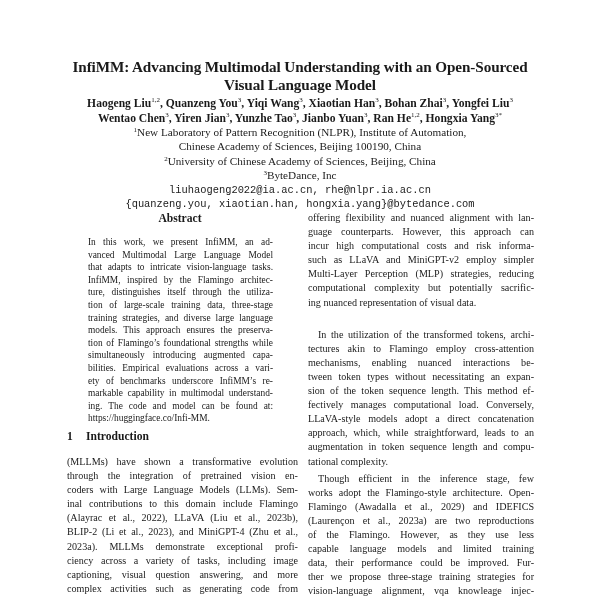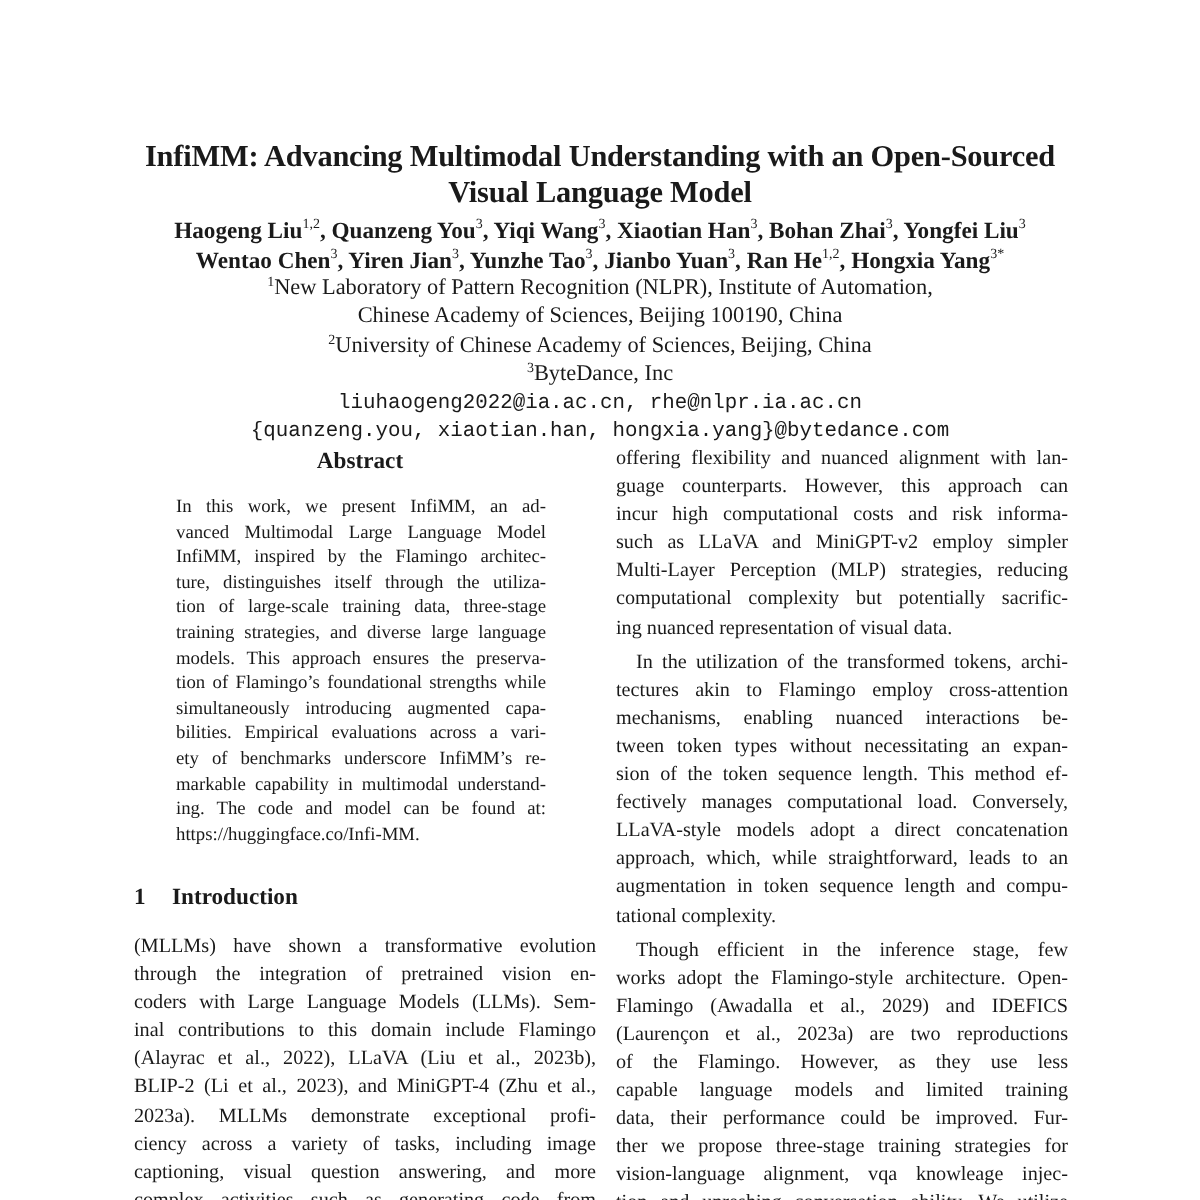--- a/index.html
+++ b/index.html
@@ -1,18 +1,18 @@
 <!DOCTYPE html>
 <html><head>
 <meta charset="utf-8">
 <style>
   html, body { margin: 0; padding: 0; background: #ffffff; }
   body { width: 600px; height: 600px; overflow: hidden; position: relative;
          font-family: "Liberation Serif", "DejaVu Serif", serif; color: #1a1a1a; }
-  .page { position: absolute; left: 0; top: 12px; width: 600px; height: 508px; }
+  .page { position: absolute; left: 0; top: 0; width: 600px; height: 508px; }
   .title { position: absolute; left: 60px; top: 58px; width: 480px; text-align: center;
            font-weight: bold; font-size: 15.2px; line-height: 18px; letter-spacing: -0.1px; }
   .authors { position: absolute; left: 40px; top: 97px; width: 520px; text-align: center;
              font-weight: bold; font-size: 11.6px; line-height: 14.5px; }
   .authors sup { font-size: 7px; font-weight: normal; vertical-align: 5px; line-height: 0; }
   .affils { position: absolute; left: 60px; top: 125px; width: 480px; text-align: center;
             font-size: 11.2px; line-height: 14.4px; }
   .affils sup { font-size: 7px; vertical-align: 4px; line-height: 0; }
   .mono { font-family: "Liberation Mono", "DejaVu Sans Mono", monospace; font-size: 10.4px; }
   .abs-head { position: absolute; left: 88px; top: 212px; width: 184px; text-align: center;
@@ -63,20 +63,21 @@
     <div><sup>2</sup><span>University of Chinese Academy of Sciences, Beijing, China</span></div>
     <div><sup>3</sup><span>ByteDance, Inc</span></div>
     <div class="mono">liuhaogeng2022@ia.ac.cn, rhe@nlpr.ia.ac.cn</div>
     <div class="mono">{quanzeng.you, xiaotian.han, hongxia.yang}@bytedance.com</div>
   </div>
 
   <div class="abs-head">Abstract</div>
   <div class="abs-body">
     <span class="line">In this work, we present InfiMM, an ad-</span>
     <span class="line">vanced Multimodal Large Language Model</span>
+    <span class="line">that adapts to intricate vision-language tasks.</span>
     <span class="line">InfiMM, inspired by the Flamingo architec-</span>
     <span class="line">ture, distinguishes itself through the utiliza-</span>
     <span class="line">tion of large-scale training data, three-stage</span>
     <span class="line">training strategies, and diverse large language</span>
     <span class="line">models. This approach ensures the preserva-</span>
     <span class="line">tion of Flamingo’s foundational strengths while</span>
     <span class="line">simultaneously introducing augmented capa-</span>
     <span class="line">bilities. Empirical evaluations across a vari-</span>
     <span class="line">ety of benchmarks underscore InfiMM’s re-</span>
     <span class="line">markable capability in multimodal understand-</span>
@@ -103,21 +104,21 @@
   <div class="col-text right-col">
     <div class="para">
       <span class="line">offering flexibility and nuanced alignment with lan-</span>
       <span class="line">guage counterparts. However, this approach can</span>
       <span class="line">incur high computational costs and risk informa-</span>
       <span class="line">such as LLaVA and MiniGPT-v2 employ simpler</span>
       <span class="line">Multi-Layer Perception (MLP) strategies, reducing</span>
       <span class="line">computational complexity but potentially sacrific-</span>
       <span class="line last">ing nuanced representation of visual data.</span>
     </div>
-    <div class="para" style="margin-top:3px">
+    <div class="para" style="margin-top:18px">
       <span class="line" style="padding-left:10px">In the utilization of the transformed tokens, archi-</span>
       <span class="line">tectures akin to Flamingo employ cross-attention</span>
       <span class="line">mechanisms, enabling nuanced interactions be-</span>
       <span class="line">tween token types without necessitating an expan-</span>
       <span class="line">sion of the token sequence length. This method ef-</span>
       <span class="line">fectively manages computational load. Conversely,</span>
       <span class="line">LLaVA-style models adopt a direct concatenation</span>
       <span class="line">approach, which, while straightforward, leads to an</span>
       <span class="line">augmentation in token sequence length and compu-</span>
       <span class="line last">tational complexity.</span>

